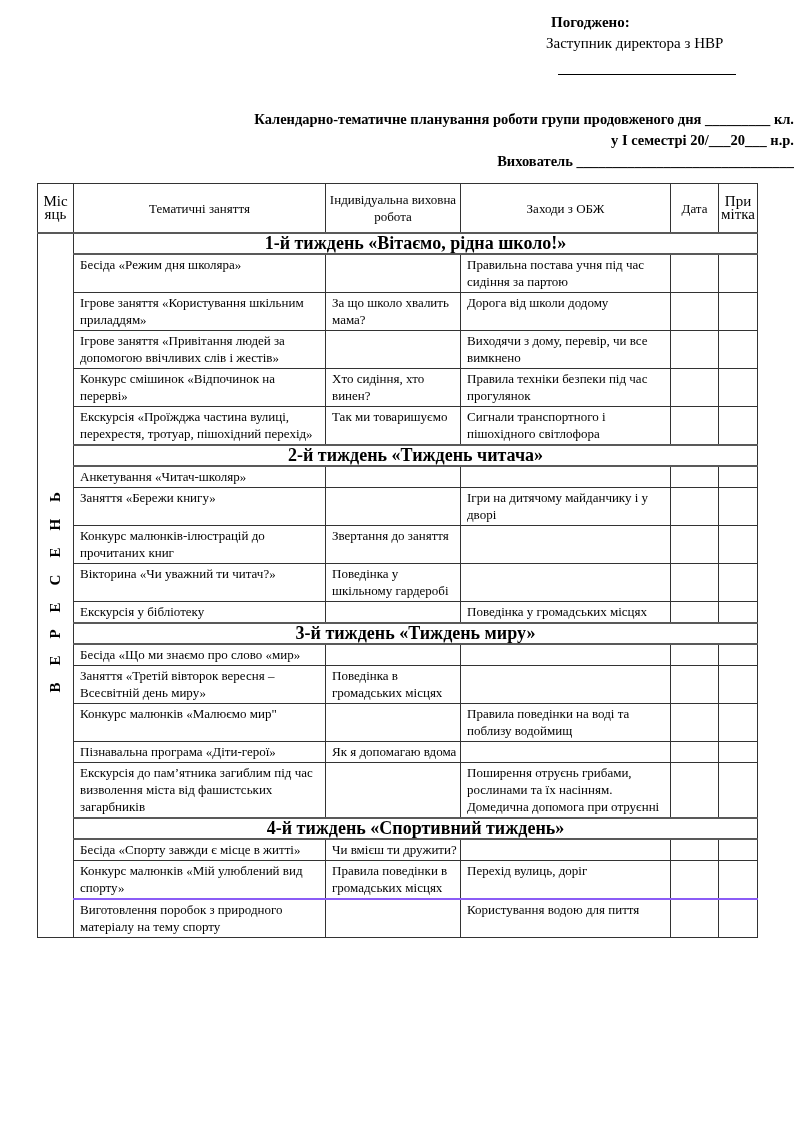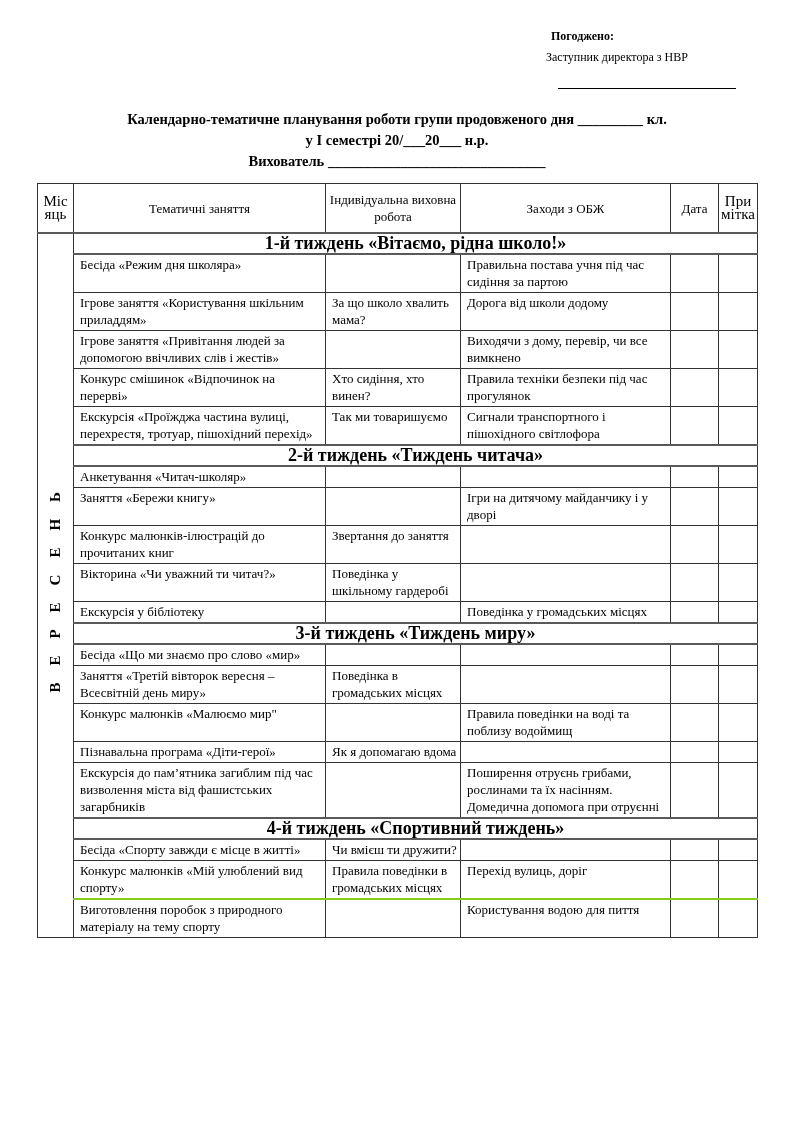--- a/index.html
+++ b/index.html
@@ -9,42 +9,42 @@
     height: 1123px;
     background: #ffffff;
     color: #000;
     font-family: "Liberation Serif", "DejaVu Serif", serif;
     overflow: hidden;
   }
 
   
   .approval {
     position: absolute;
-    top: 26px;
+    top: 12px;
     left: 546px;
     width: 196px;
-    font-size: 12px;
+    font-size: 15px;
     line-height: 21px;
   }
   .approval-label { font-weight: bold; padding-left: 5px; }
   .sig-line {
     width: 178px;
     height: 11px;
     margin-left: 12px;
     margin-top: 9px;
     border-bottom: 1px solid #000;
   }
 
   
   .doc-title {
     position: absolute;
     top: 109px;
     left: 0;
     width: 100%;
-    text-align: center;
+    text-align: right;
     font-weight: bold;
     font-size: 14.5px;
     line-height: 21px;
   }
 
   
   table.plan {
     position: absolute;
     top: 183px;
     left: 37px;
@@ -87,21 +87,21 @@
     padding: 0;
   }
   .month-text {
     display: inline-block;
     writing-mode: vertical-rl;
     transform: rotate(180deg);
     font-weight: bold;
     font-size: 15px;
     letter-spacing: 17px;
   }
-  .plan tr.thick-top td { border-top: 2px solid #84cc16; }
+  .plan tr.thick-top td { border-top: 2px solid #8b5cf6; }
 </style>
 </head>
 <body>
 
 <div class="page">
 
   <div class="approval">
     <div class="approval-label">Погоджено:</div>
     <div>Заступник директора з НВР</div>
     <div class="sig-line"></div>

